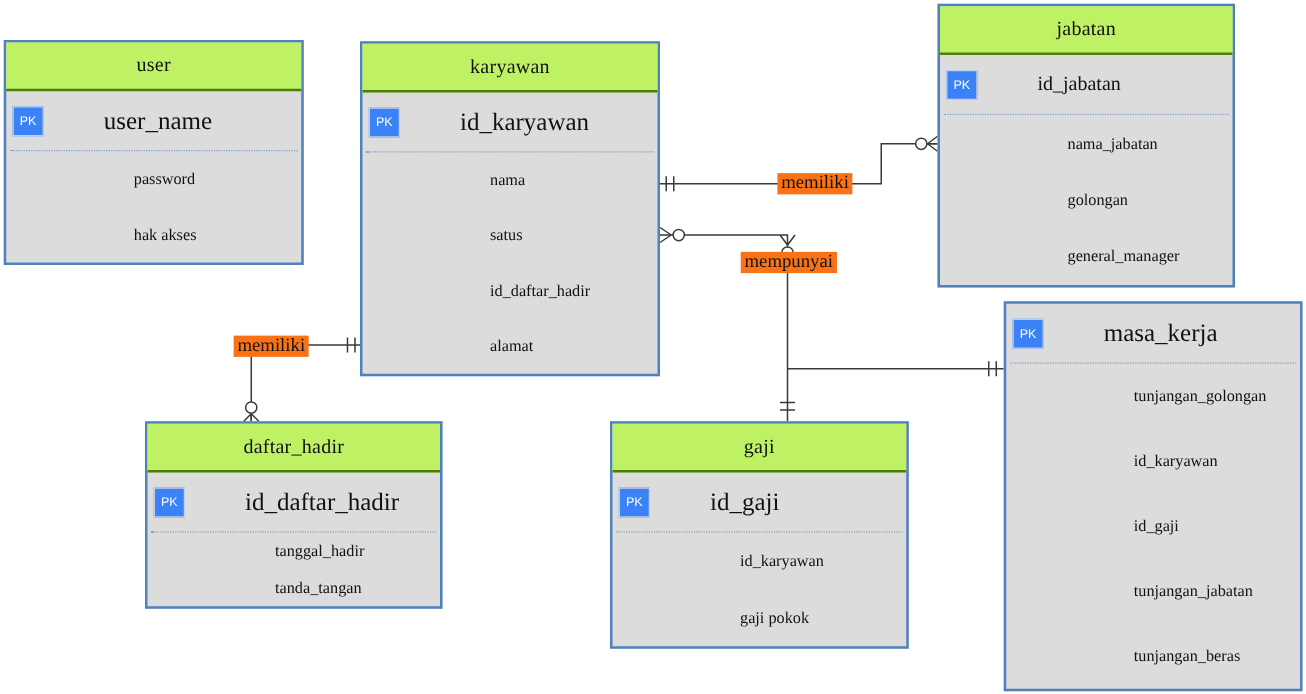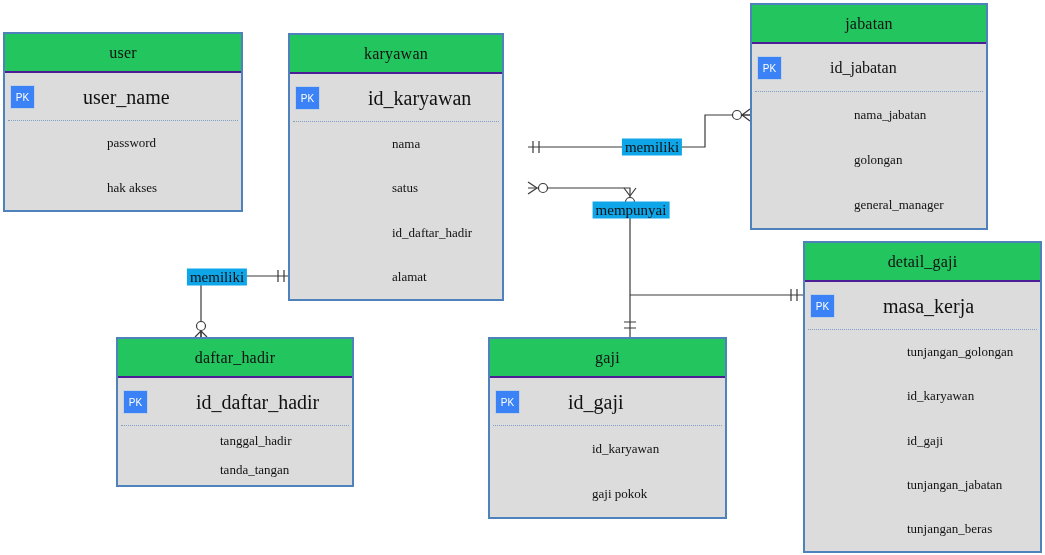--- a/index.html
+++ b/index.html
@@ -9,21 +9,21 @@
     overflow:hidden;
   }
   svg.wires{position:absolute;left:0;top:0;width:1045px;height:555px;}
 
   .entity{
     position:absolute;box-sizing:border-box;
     border:2px solid #4f81bd;background:#dcdcdc;
     display:flex;flex-direction:column;
   }
   .etitle{
-    background:#22c55e;border-bottom:2px solid #4c1d95;
+    background:#bef264;border-bottom:2px solid #4d7c0f;
     height:37px;flex:0 0 37px;
     display:flex;align-items:center;justify-content:center;
     font-size:16px;letter-spacing:.2px;
   }
   .ebody{flex:1;display:flex;flex-direction:column;}
   .pkrow{
     flex:0 0 48px;display:flex;align-items:center;position:relative;
   }
   .pkrow::after{
     content:"";position:absolute;left:3px;right:3px;bottom:0;
@@ -34,29 +34,29 @@
     background:#3b82f6;border:1px solid #c3d1e4;box-sizing:border-box;
     color:#fff;font-family:"Liberation Sans", sans-serif;font-size:10px;
     display:flex;align-items:center;justify-content:center;
   }
   .pkfield{margin-left:48px;font-size:20px;}
   .frows{flex:1;display:flex;flex-direction:column;}
   .frow{flex:1;display:flex;align-items:center;padding-left:102px;font-size:13px;font-family:Liberation Serif, serif;}
 
   
   #e-user        {left:3px;  top:32px;  width:240px;height:180px;}
-  #e-karyawan    {left:288px;top:33px;  width:216px;height:268px;}
+  #e-karyawan    {left:288px;top:33px;  width:240px;height:268px;}
   #e-jabatan     {left:750px;top:3px;   width:238px;height:227px;}
   #e-daftar      {left:116px;top:337px; width:238px;height:150px;}
   #e-gaji        {left:488px;top:337px; width:239px;height:182px;}
   #e-detail      {left:803px;top:241px; width:239px;height:312px;}
 
   .rel-label{
     position:absolute;transform:translate(-50%,-50%);
-    background:#0ea5e9;padding:0 3px;font-size:15px;white-space:nowrap;
+    background:#f97316;padding:0 3px;font-size:15px;white-space:nowrap;
   }
   #lbl-memiliki-jabatan{left:652px;top:147px;}
   #lbl-mempunyai{left:631px;top:210px;}
   #lbl-memiliki-daftar{left:217px;top:277px;}
 </style>
 </head>
 <body>
 
 <svg class="wires" viewBox="0 0 1045 555" stroke="#3a3a3a" stroke-width="1.2" fill="none">
 
@@ -156,21 +156,20 @@
       <span class="pkfield">id_gaji</span>
     </div>
     <div class="frows">
       <div class="frow">id_karyawan</div>
       <div class="frow">gaji pokok</div>
     </div>
   </div>
 </div>
 
 <div class="entity" id="e-detail">
-  <div class="etitle">detail_gaji</div>
   <div class="ebody">
     <div class="pkrow">
       <span class="pkbadge">PK</span>
       <span class="pkfield">masa_kerja</span>
     </div>
     <div class="frows">
       <div class="frow">tunjangan_golongan</div>
       <div class="frow">id_karyawan</div>
       <div class="frow">id_gaji</div>
       <div class="frow">tunjangan_jabatan</div>

